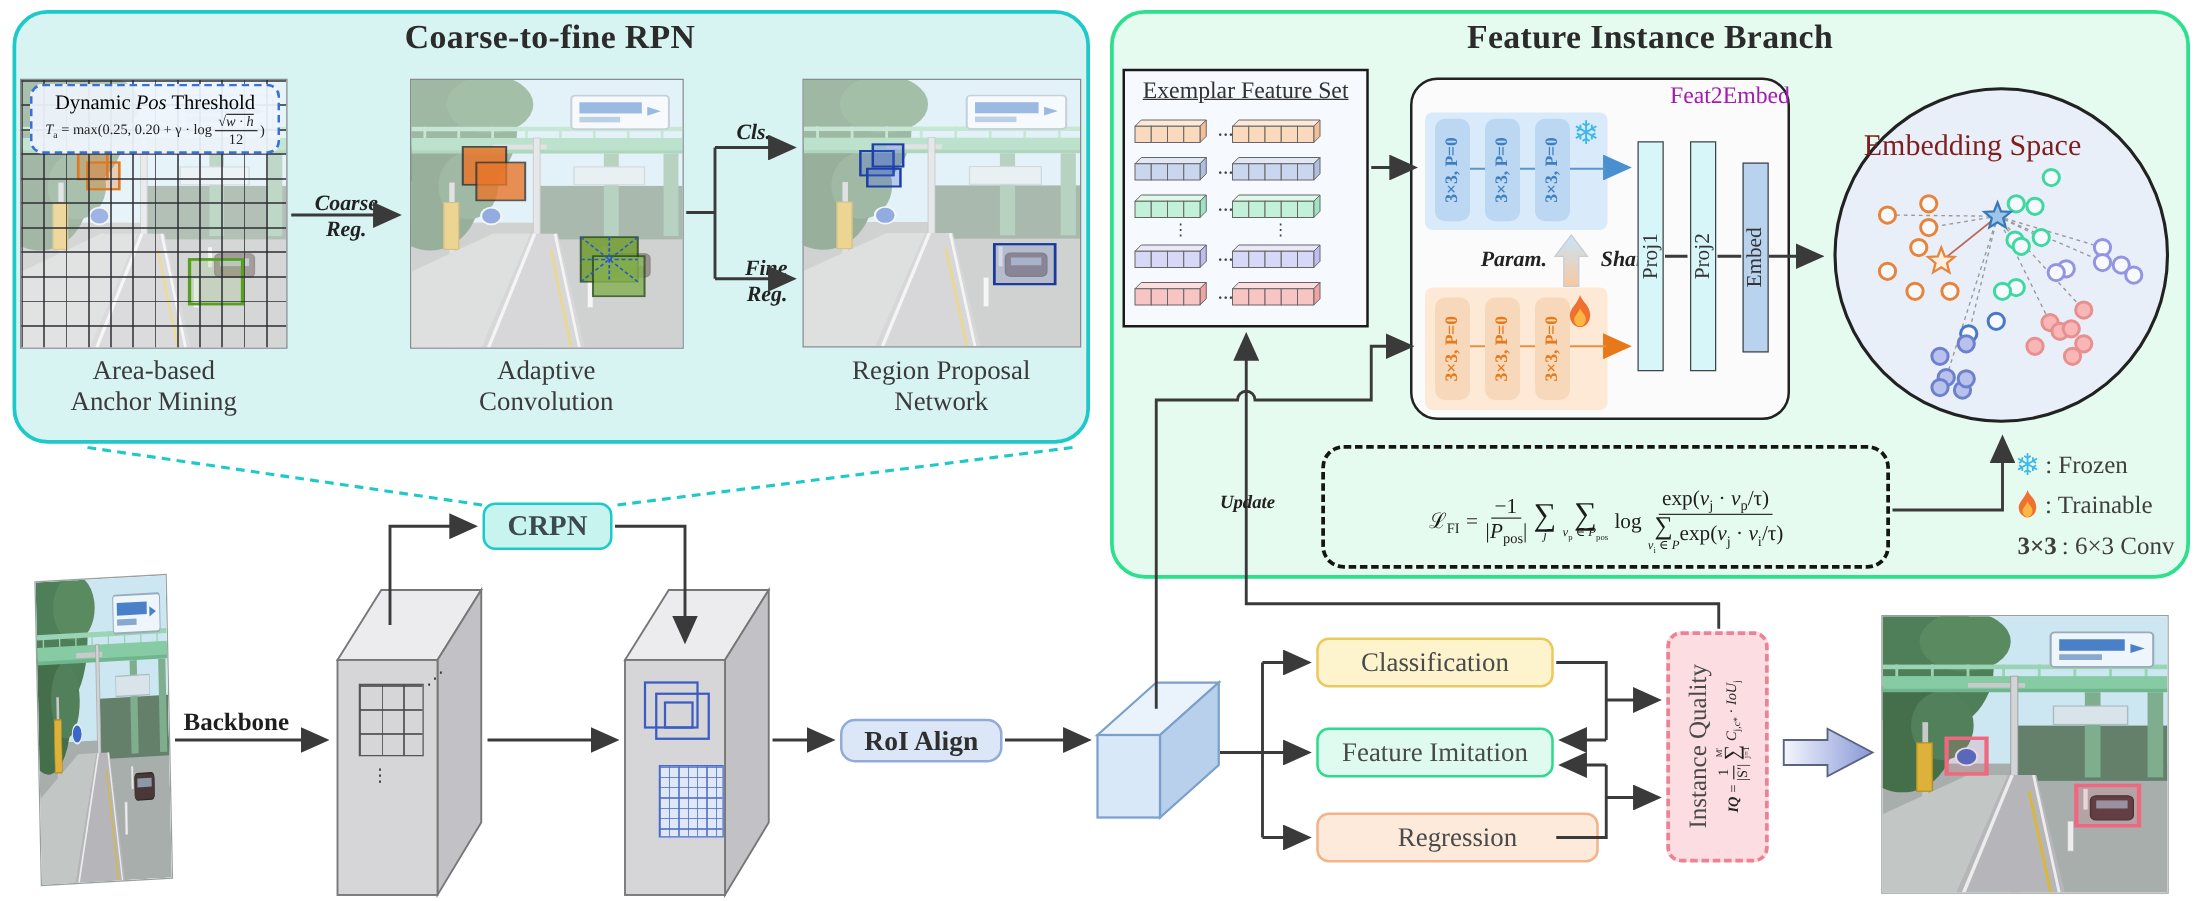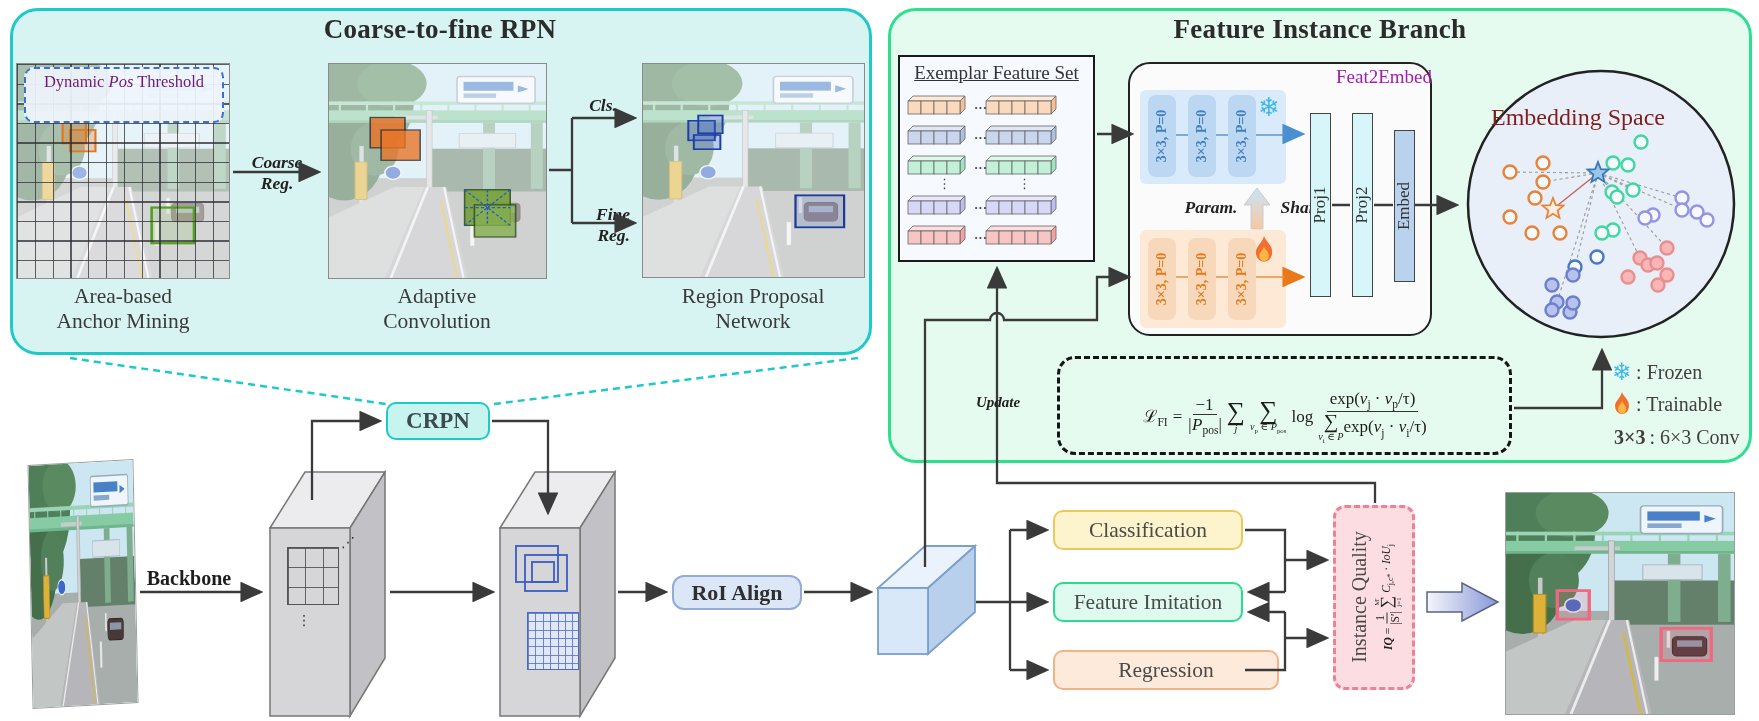--- a/index.html
+++ b/index.html
@@ -15,21 +15,21 @@
       repeating-linear-gradient(90deg, rgba(45,45,52,.75) 0 1.3px, transparent 1.3px 17.8px),
       repeating-linear-gradient(180deg, rgba(45,45,52,.75) 0 1.3px, transparent 1.3px 19.6px);}
   .panel-label{position:absolute;text-align:center;font-size:21.5px;color:#3a3a3a;line-height:1.14;}
   .arrow-label{position:absolute;text-align:center;font-weight:bold;font-style:italic;font-size:17.5px;color:#222;line-height:1.18;}
   .round-btn{position:absolute;border-radius:10px;box-sizing:border-box;display:flex;align-items:center;justify-content:center;
              font-weight:bold;font-size:23px;color:#3c4a50;}
   .head-box{position:absolute;border-radius:10px;box-sizing:border-box;display:flex;align-items:center;justify-content:center;
             font-size:21.5px;color:#4a4a4a;}
   .thr-box{position:absolute;border:2.5px dashed #3a6fd8;border-radius:10px;background:rgba(238,244,252,.93);
            box-sizing:border-box;text-align:center;padding-top:3px;}
-  .thr-line1{font-size:16.5px;color:#701a75;}
+  .thr-line1{font-size:16.5px;color:#000000;}
   .thr-line2{font-size:11.5px;color:#222;margin-top:0px;display:flex;justify-content:center;align-items:center;gap:2px;}
   .frac{display:inline-flex;flex-direction:column;align-items:center;vertical-align:middle;line-height:1.05;}
   .frac .num{border-bottom:1.2px solid #333;padding:0 3px;}
   .frac .den{padding-top:1px;}
   .sig{display:inline-flex;flex-direction:column;align-items:center;line-height:.9;vertical-align:middle;}
   .sig .s{font-size:150%;line-height:.85;}
   .sig .ss{font-size:60%;margin-top:1px;white-space:nowrap;}
   .sig.sm .s{font-size:120%;}
   sub{font-size:68%;}
   .it{font-style:italic;}
@@ -112,20 +112,28 @@
       <use href="#scene"></use>
       <rect x="0" y="0" width="200" height="240" fill="#ffffff" opacity="0.5"></rect>
       <rect x="43" y="65" width="22" height="24" fill="rgba(232,120,32,.30)" stroke="#e07820" stroke-width="2"></rect>
       <rect x="50" y="74" width="24" height="24" fill="rgba(232,120,32,.30)" stroke="#e07820" stroke-width="2"></rect>
       <rect x="127" y="161" width="40" height="40" fill="rgba(120,180,60,.15)" stroke="#55a020" stroke-width="2.5"></rect>
     </svg>
     <div class="gridov"></div>
   </div>
   <div class="thr-box" style="left:24px;top:67px;width:200px;height:56px;">
     <div class="thr-line1"><span>Dynamic </span><span class="it">Pos</span><span> Threshold</span></div>
+    <div class="thr-line2">
+      <span><span class="it">T</span><sub>a</sub><span> = max(0.25, 0.20 + γ · log</span></span>
+      <span class="frac">
+          <span class="num">√<span class="it" style="border-top:1px solid #333;">w · h</span></span>
+          <span class="den">12</span>
+        </span>
+      <span>)</span>
+    </div>
   </div>
   <div class="panel-label" style="left:23px;top:284px;width:200px;">
     <div>Area-based</div>
       <div>Anchor Mining</div>
   </div>
 
   <div class="panel" style="left:328px;top:63px;width:219px;height:216px;">
     <svg viewBox="0 0 200 240" preserveAspectRatio="none">
       <use href="#scene"></use>
       <rect x="0" y="0" width="200" height="240" fill="#ffffff" opacity="0.45"></rect>

